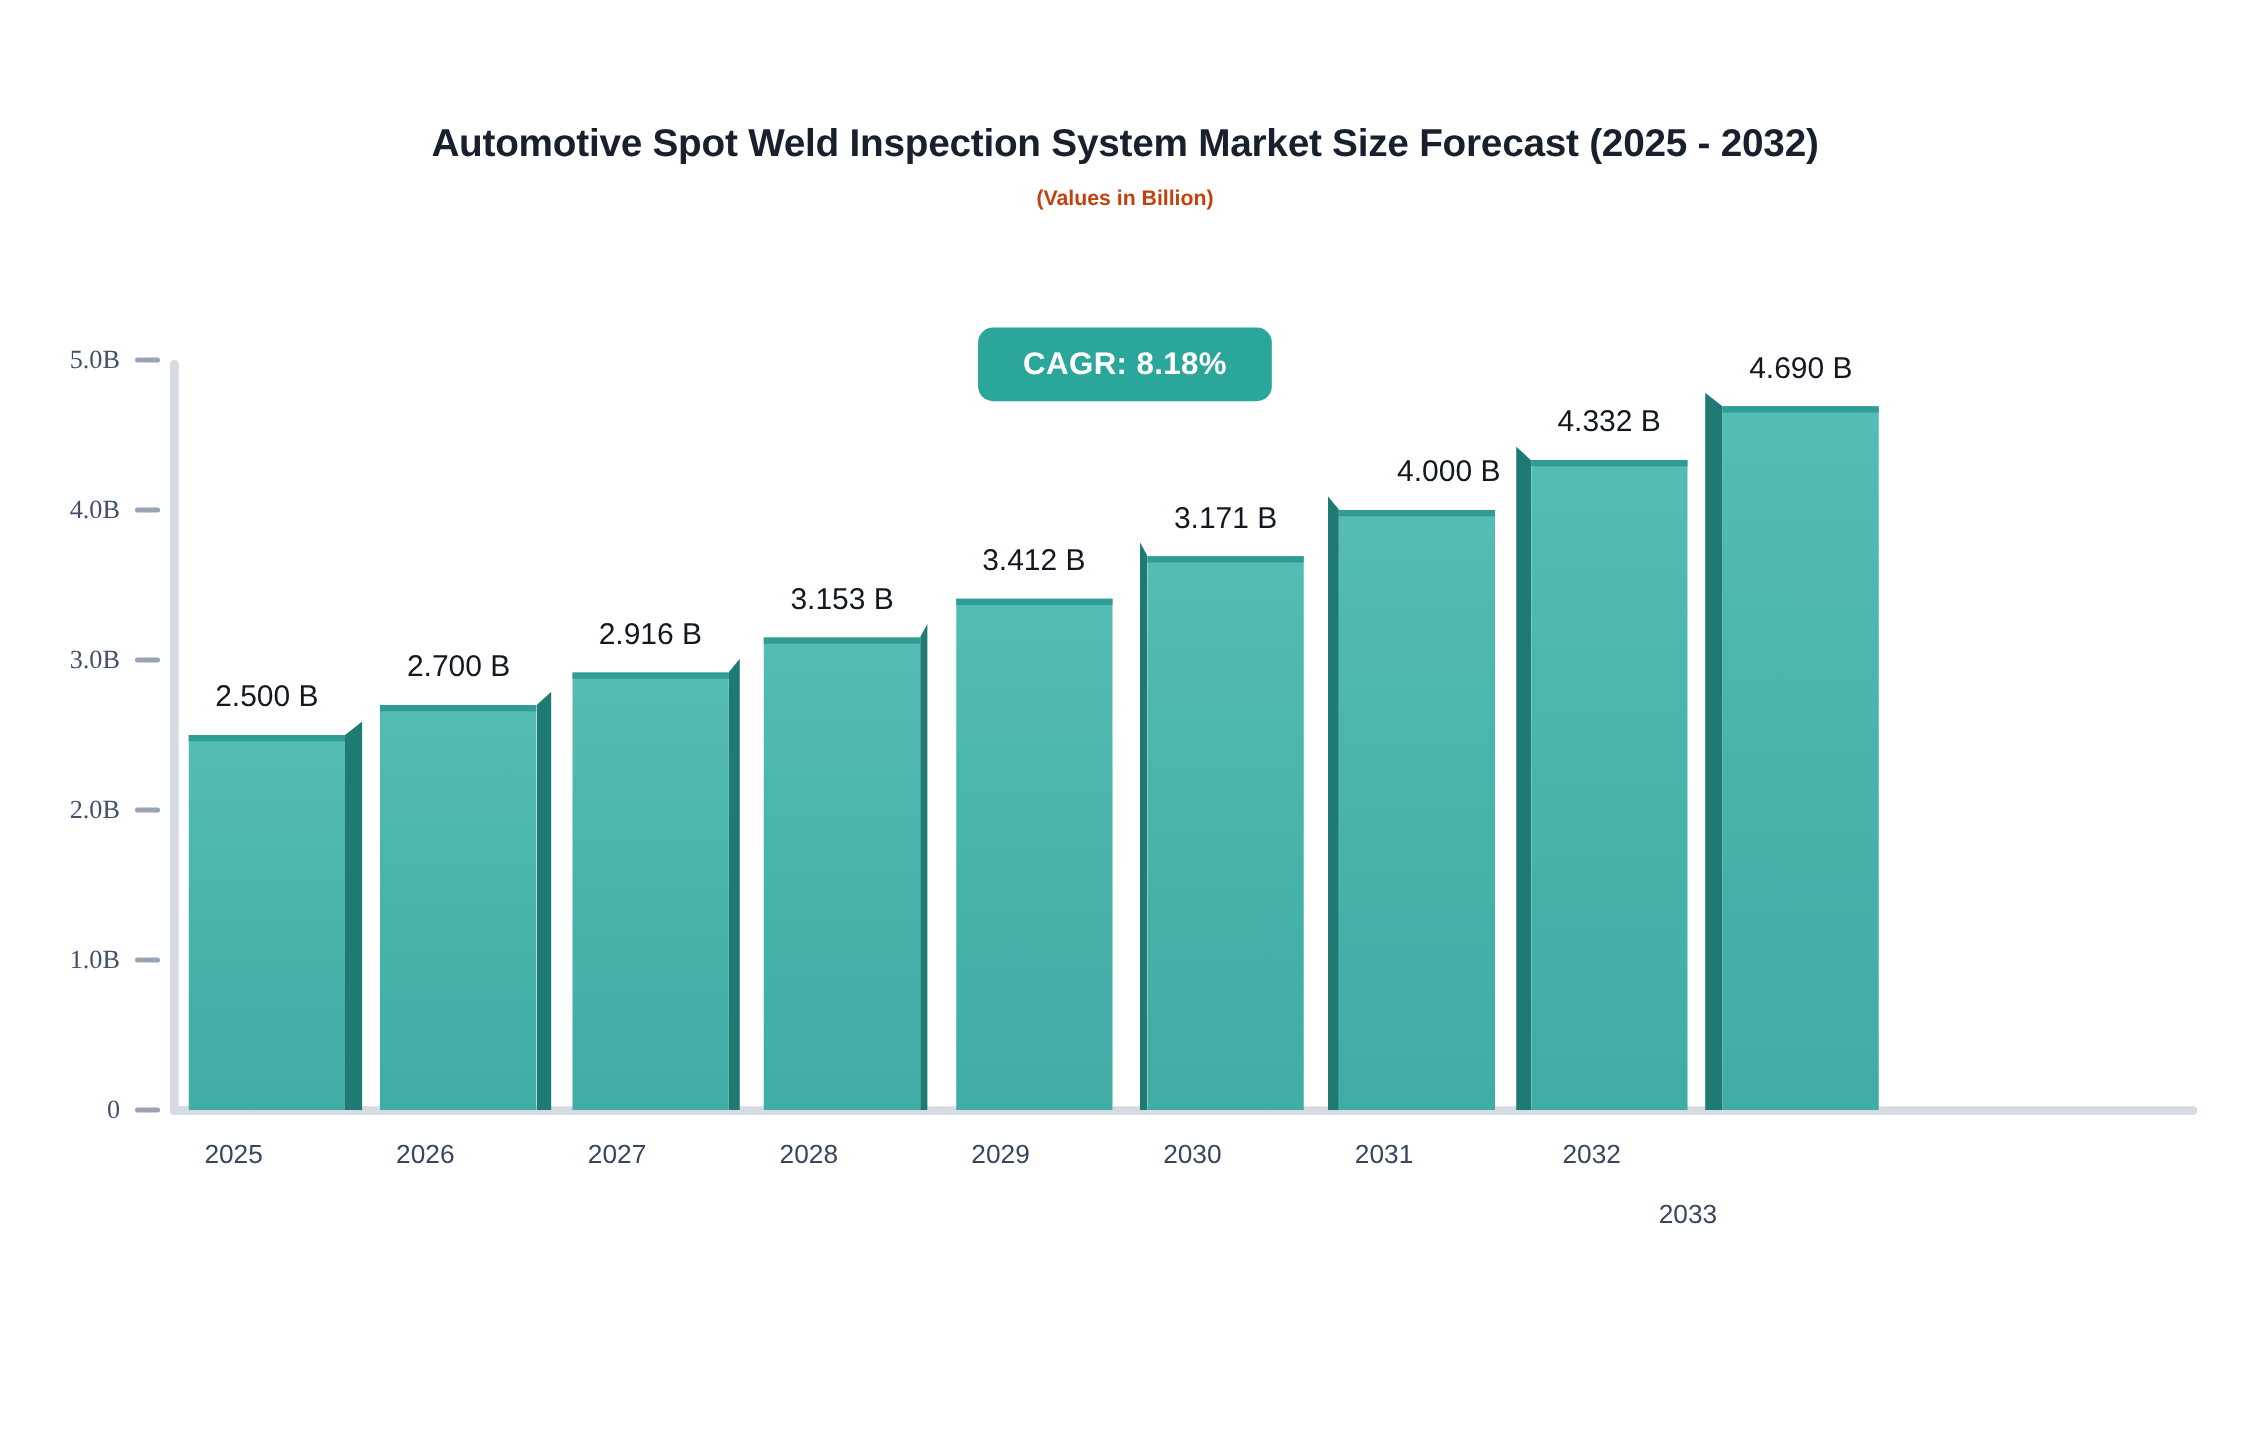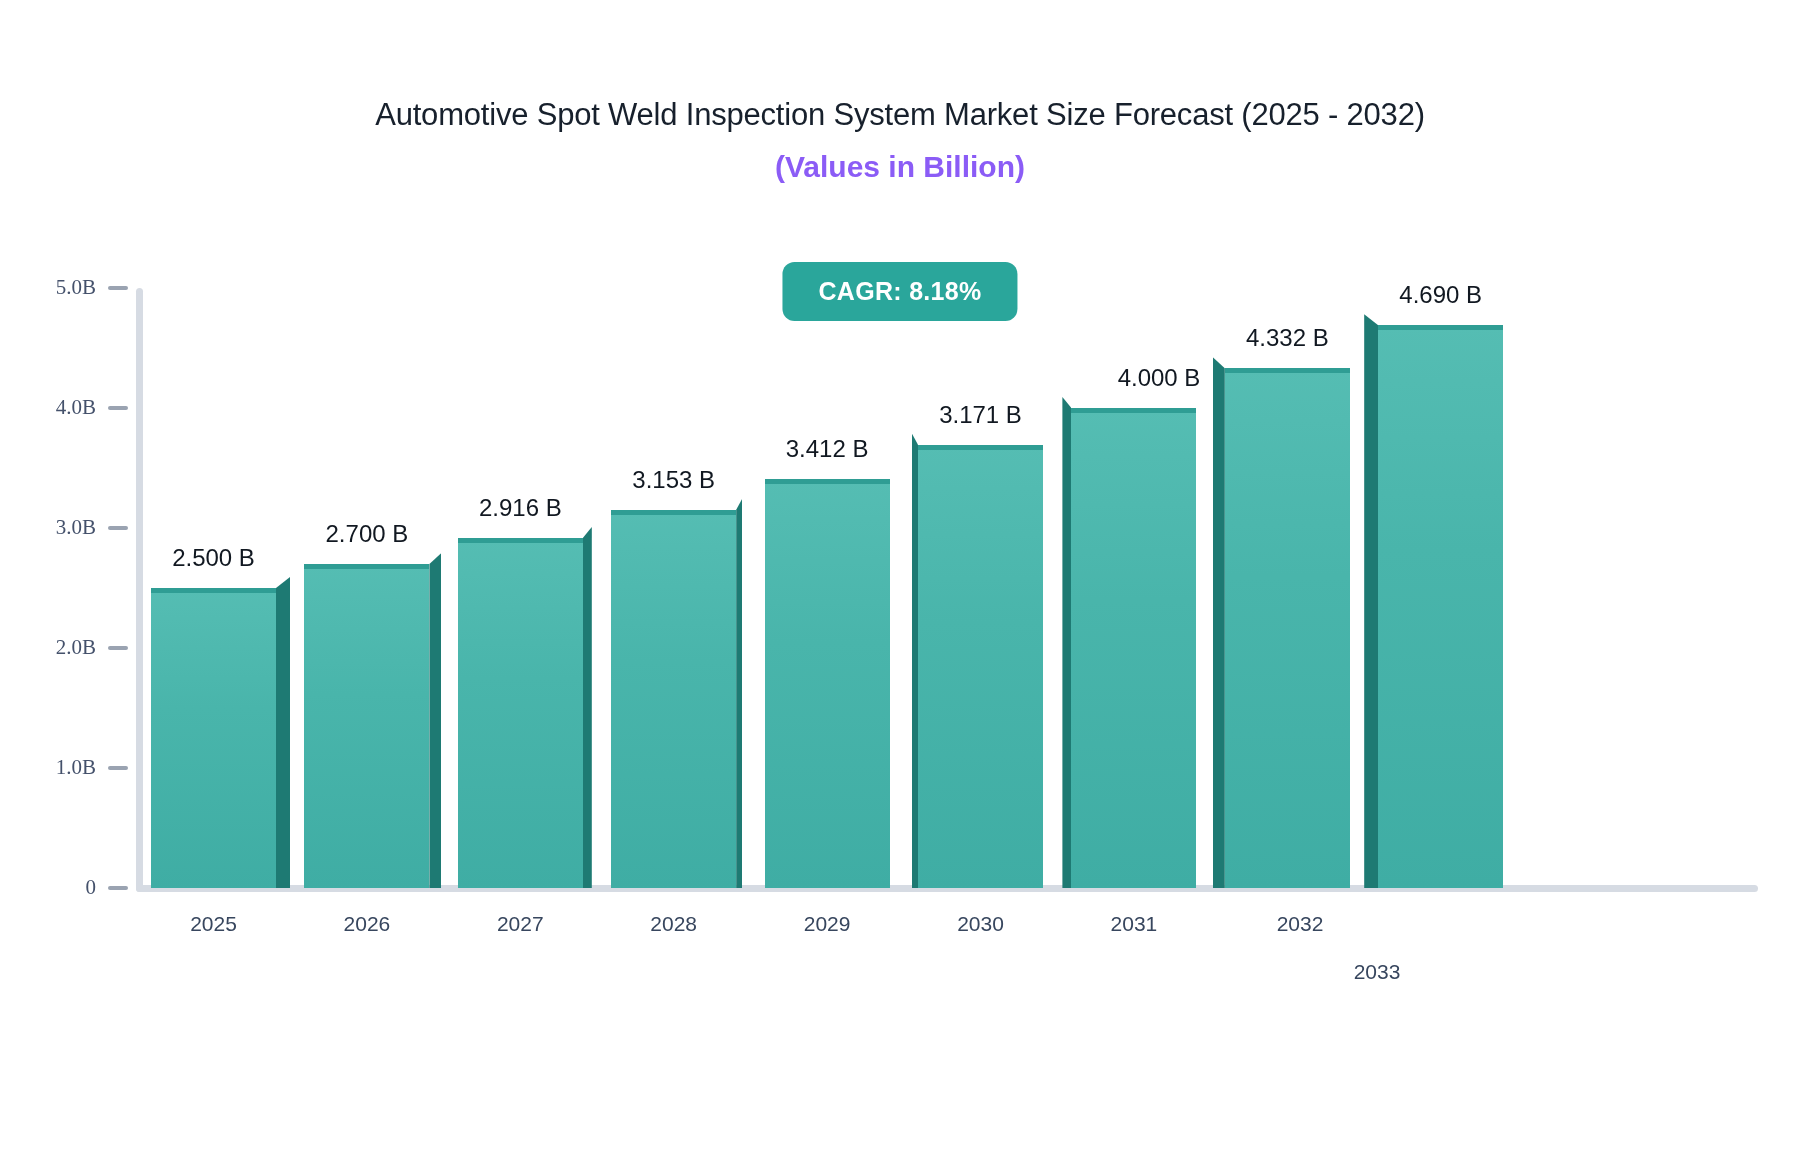--- a/index.html
+++ b/index.html
@@ -24,31 +24,31 @@
   
   .header {
     position: absolute;
     top: 96px;
     left: 0;
     width: 1800px;
     text-align: center;
   }
   .chart-title {
     font-size: 31px;
-    font-weight: normal;
+    font-weight: bold;
     color: #17202c;
     letter-spacing: -0.2px;
     line-height: 1.2;
     white-space: nowrap;
   }
   .chart-subtitle {
     margin-top: 16px;
-    font-size: 30px;
+    font-size: 17px;
     font-weight: bold;
-    color: #8b5cf6;
+    color: #c2410c;
     line-height: 1.2;
   }
 
   
   .cagr-badge {
     position: absolute;
     top: 262px;
     left: 50%;
     transform: translateX(-50%);
     background: #2aa69b;
@@ -114,21 +114,20 @@
     height: 4px;
     background: #9aa3b1;
     border-radius: 2px;
   }
 
   .x-tick-label {
     position: absolute;
     top: 912px;
     font-size: 21px;
     color: #37465e;
-    text-align: center;
     white-space: nowrap;
   }
 
   
   .bar-group {
     position: absolute;
   }
   .bar-front {
     position: absolute;
     left: 0;

